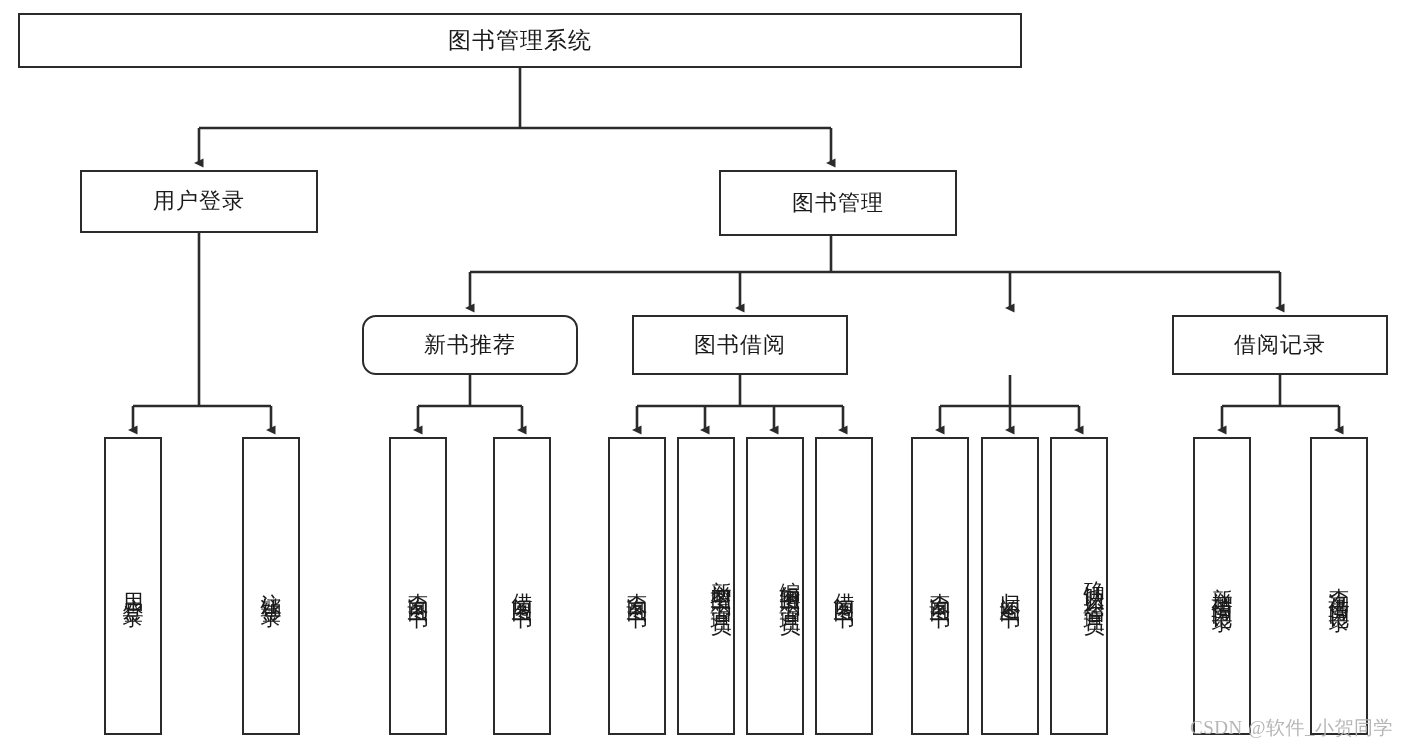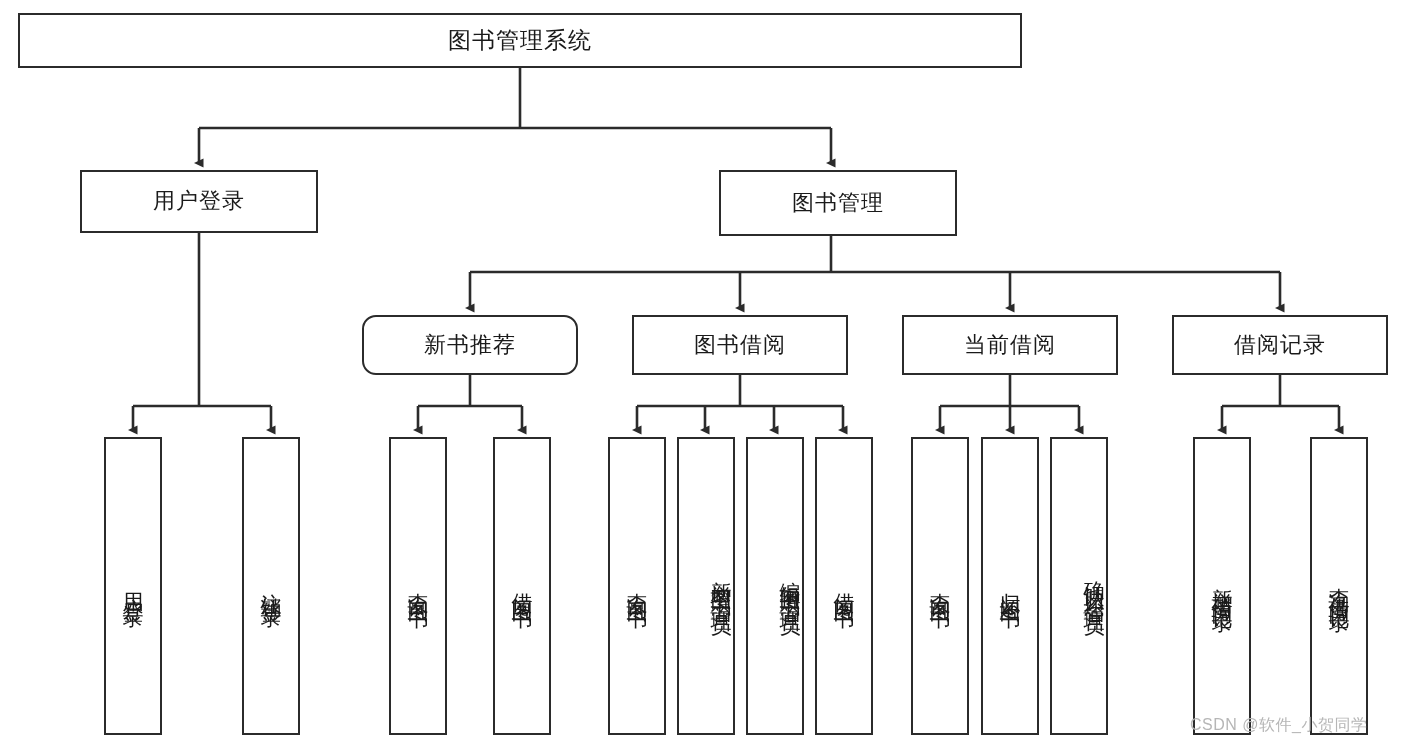--- a/index.html
+++ b/index.html
@@ -54,25 +54,25 @@
     padding-bottom: 6px;
     white-space: nowrap;
     align-items: flex-start;
     justify-content: center;
   }
   .node.vert.centered {
     align-items: center;
   }
   .watermark {
     position: absolute;
-    font-size: 16px;
+    font-size: 19px;
     color: #b6b6b6;
     letter-spacing: 0.5px;
     white-space: nowrap;
-    font-family: Liberation Sans, sans-serif;
+    font-family: Liberation Serif, serif;
   }
 </style>
 </head>
 <body>
 
 <div id="canvas">
 
   <svg id="edges" viewBox="0 0 1405 747" width="1405" height="747" xmlns="http://www.w3.org/2000/svg">
     <defs>
       <marker id="arrow" markerWidth="10" markerHeight="10" refX="5" refY="5" orient="auto" markerUnits="userSpaceOnUse">
@@ -135,23 +135,20 @@
   <div class="node horiz" style="left:712px; top:170px; width:238px; height:66px;margin-left:7px;">
     <span>图书管理</span>
   </div>
 
   <div class="node horiz" style="left:362px; top:315px; width:216px; height:60px;border-radius:14px;">
     <span>新书推荐</span>
   </div>
   <div class="node horiz" style="left:632px; top:315px; width:216px; height:60px;text-align:center;">
     <span>图书借阅</span>
   </div>
-  <div class="node horiz" style="left:902px; top:315px; width:216px; height:60px;">
-    <span>当前借阅</span>
-  </div>
   <div class="node horiz" style="left:1172px; top:315px; width:216px; height:60px;">
     <span>借阅记录</span>
   </div>
 
   <div class="node vert centered" style="left:104px; top:437px; width:58px; height:298px;">
     <span>用户登录</span>
   </div>
   <div class="node vert centered" style="left:242px; top:437px; width:58px; height:298px;">
     <span>注销登录</span>
   </div>

